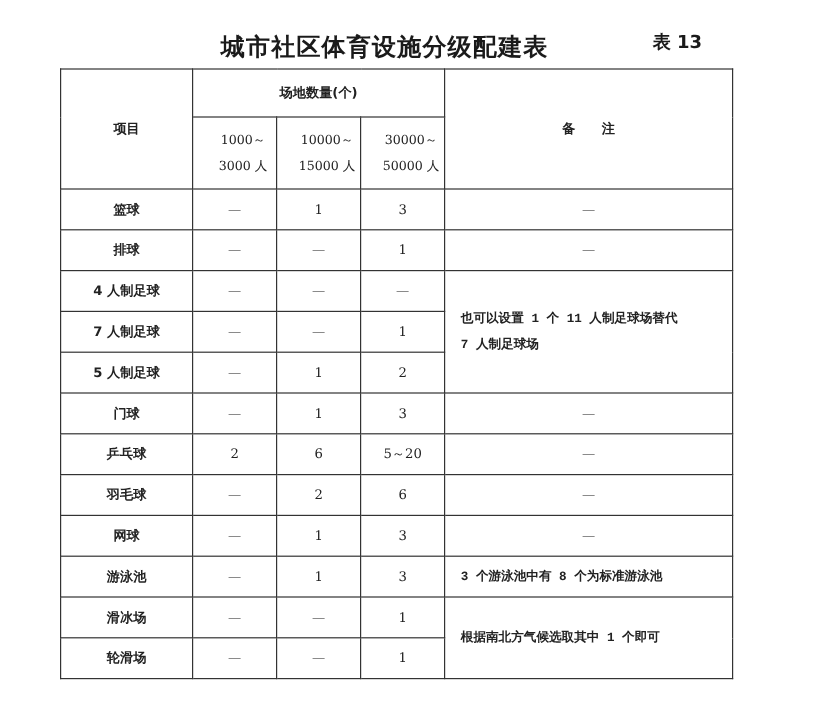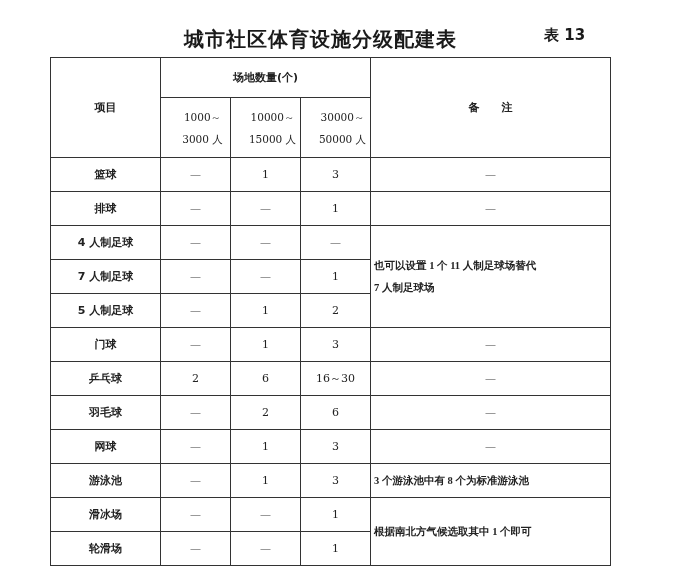--- a/index.html
+++ b/index.html
@@ -8,21 +8,21 @@
   .title { position:absolute; top:26px; left:184px; font-size:20px; font-weight:bold;
            letter-spacing:1px; font-family:"DejaVu Sans", sans-serif; }
   .tableno { position:absolute; top:26px; left:544px; font-size:15px; font-weight:bold;
              font-family:"DejaVu Sans", sans-serif;text-align:right; }
   table { position:absolute; top:57px; left:50px; border-collapse:collapse;
           table-layout:fixed; width:560px; }
   td, th { border:1.5px solid #333; font-size:11px; text-align:center; vertical-align:middle;
            padding:0; font-weight:normal; color:#222; }
   th { font-weight:bold; font-family:"DejaVu Sans", sans-serif; font-size:11px; }
   td.item { font-family:"DejaVu Sans", sans-serif; font-weight:bold; font-size:11px; }
-  td.note { text-align:left; padding-left:3px; font-family:Liberation Serif, serif;
+  td.note { text-align:left; padding-left:13px; font-family:Liberation Mono, monospace;
             font-weight:bold; font-size:10.5px; line-height:22px; }
   td.dash { color:#777; }
   .sub { line-height:22px; font-size:10.5px;padding-left:14px; }
   tr.r td { height:33px; }
 </style>
 </head>
 <body>
 
 <div class="title">城市社区体育设施分级配建表</div>
 <div class="tableno">表 13</div>
@@ -84,21 +84,21 @@
     <td class="item">门球</td>
     <td class="dash">—</td>
     <td>1</td>
     <td>3</td>
     <td class="dash">—</td>
   </tr>
   <tr class="r">
     <td class="item">乒乓球</td>
     <td>2</td>
     <td>6</td>
-    <td>16～30</td>
+    <td>5～20</td>
     <td class="dash">—</td>
   </tr>
   <tr class="r">
     <td class="item">羽毛球</td>
     <td class="dash">—</td>
     <td>2</td>
     <td>6</td>
     <td class="dash">—</td>
   </tr>
   <tr class="r">

